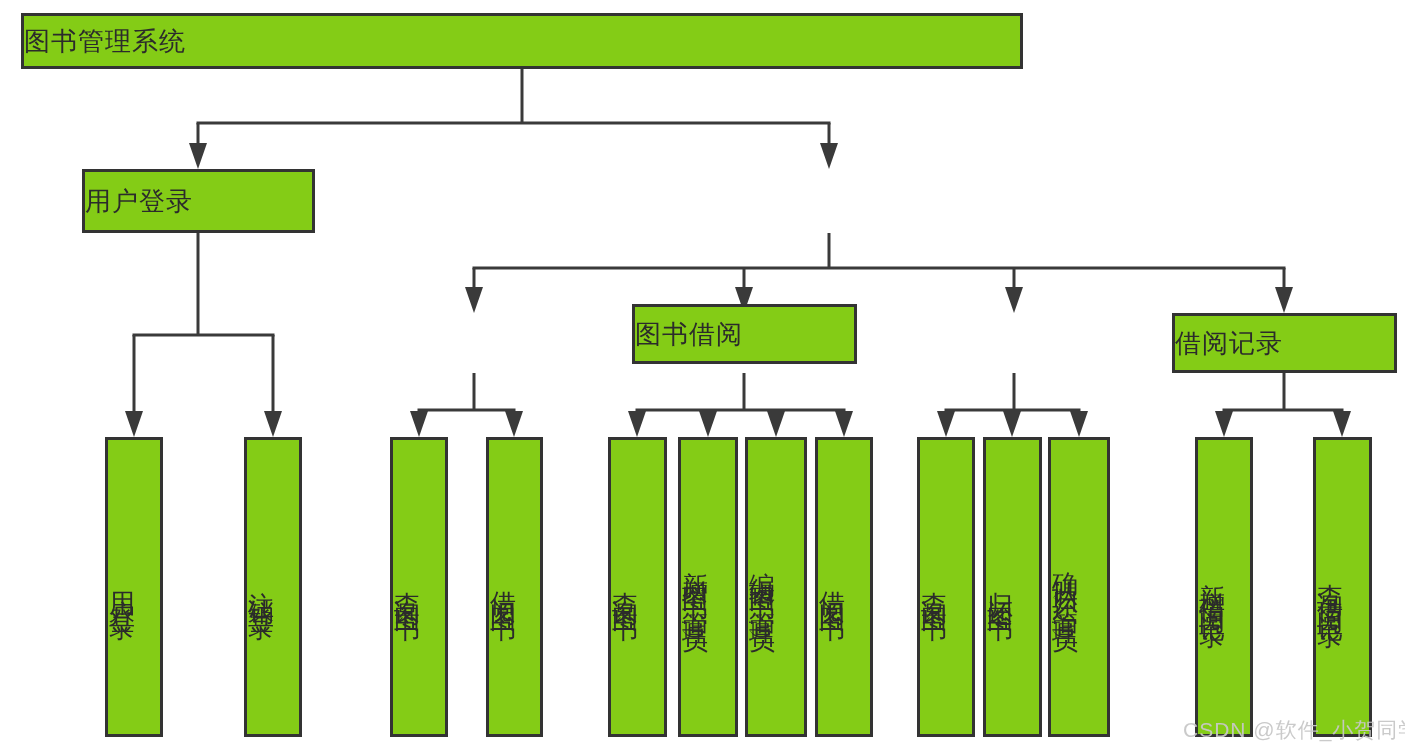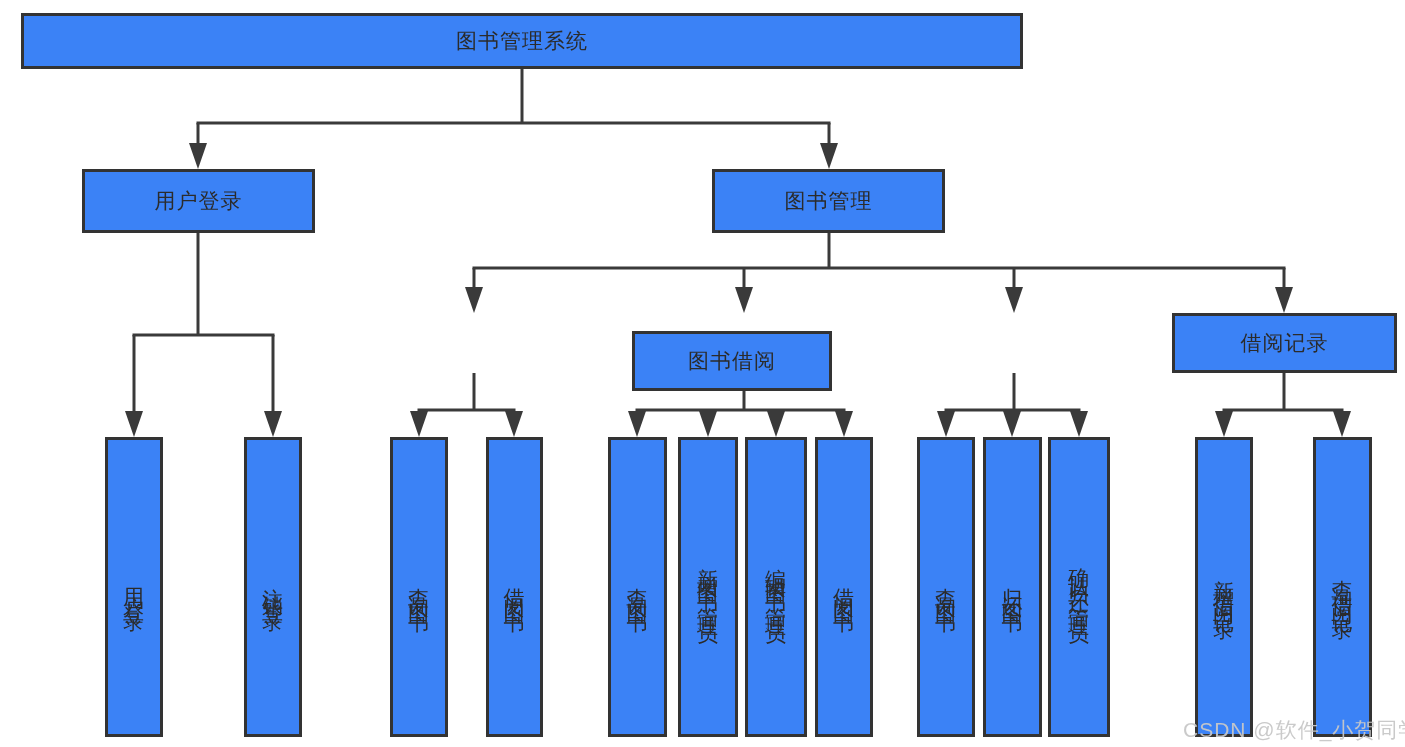--- a/index.html
+++ b/index.html
@@ -17,26 +17,26 @@
   .connectors {
     position: absolute;
     left: 0; top: 0;
     width: 1405px;
     height: 747px;
   }
   .box {
     position: absolute;
     box-sizing: border-box;
     border: 3px solid #333333;
-    background: #3b82f6;
+    background: #84cc16;
     display: flex;
     align-items: center;
-    justify-content: center;
+    justify-content: flex-start;
     color: #2b2b2b;
-    font-size: 21px;
+    font-size: 26px;
     letter-spacing: 1px;
   }
   .vbox span {
     writing-mode: vertical-rl;
     text-orientation: mixed;
     letter-spacing: 8px;
     line-height: 1.1;
     white-space: nowrap;
   }
   .watermark {
@@ -111,25 +111,22 @@
     </g>
   </svg>
 
   <div class="box" style="left:21px;top:13px;width:1002px;height:56px">
     <span>图书管理系统</span>
   </div>
 
   <div class="box" style="left:82px;top:169px;width:233px;height:64px">
     <span>用户登录</span>
   </div>
-  <div class="box" style="left:712px;top:169px;width:233px;height:64px">
-    <span>图书管理</span>
-  </div>
 
-  <div class="box" style="left:632px;top:331px;width:200px;height:60px">
+  <div class="box" style="left:632px;top:304px;width:225px;height:60px">
     <span>图书借阅</span>
   </div>
   <div class="box" style="left:1172px;top:313px;width:225px;height:60px">
     <span>借阅记录</span>
   </div>
 
   <div class="box vbox" style="left:105px;top:437px;width:58px;height:300px">
     <span>用户登录</span>
   </div>
   <div class="box vbox" style="left:244px;top:437px;width:58px;height:300px">

